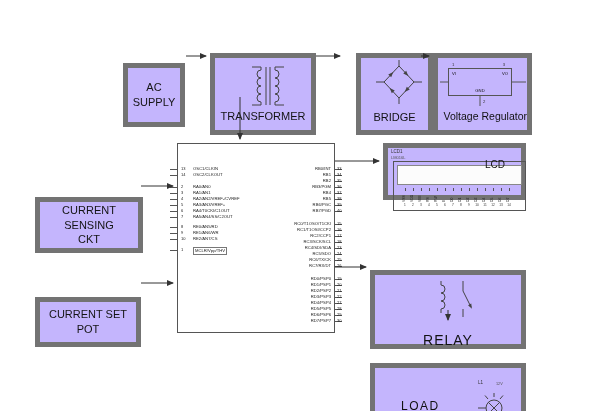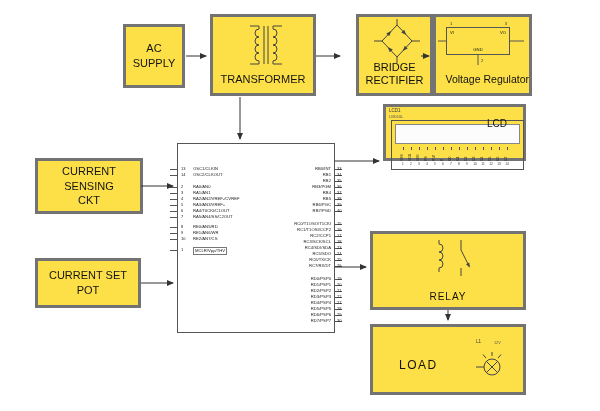--- a/index.html
+++ b/index.html
@@ -1,18 +1,18 @@
 <!DOCTYPE html>
 <html><head>
 <meta charset="utf-8">
 <style>
   * { margin:0; padding:0; box-sizing:border-box; }
   html,body { width:600px; height:411px; background:#fff; font-family:"Liberation Sans", sans-serif; color:#111; }
   .canvas { position:relative; width:600px; height:411px; background:#fff; overflow:hidden; }
-  .box { position:absolute; border:3px solid #737373; background:#fde047; }
+  .box { position:absolute; border:5px solid #737373; background:#c4b5fd;margin-top:39px; }
   .lbl { font-size:11px; line-height:1.35; text-align:center; color:#141414; }
   .center-col { display:flex; flex-direction:column; align-items:center; justify-content:center; }
 
   
   #ac-supply   { left:123px; top:24px;  width:62px;  height:64px; }
   #transformer { left:210px; top:14px;  width:106px; height:82px; }
   #bridge      { left:356px; top:14px;  width:77px;  height:82px; }
   #vreg        { left:433px; top:14px;  width:99px;  height:82px; }
 
   #current-sensing { left:35px; top:158px; width:108px; height:56px; }
@@ -59,21 +59,21 @@
   .lcd-title { position:absolute; right:16px; top:11px; font-size:10px; color:#111; z-index:3; }
   .lcd-module { position:absolute; left:5px; top:13px; width:133px; height:50px; border:1px solid #555; }
   .lcd-screen { position:absolute; left:3px; top:3px; width:125px; height:20px; border:1px solid #888; background:#fcfcfc; }
   .lcd-pins { position:absolute; left:7px; top:26px; display:flex; }
   .lcd-pin { width:8px; display:flex; flex-direction:column; align-items:center; }
   .lcd-pin-tick { width:1px; height:3px; background:#555; }
   .lcd-pin-name { writing-mode:vertical-rl; transform:rotate(180deg); font-size:3.4px; height:11px; line-height:1; color:#222; }
   .lcd-pin-num { font-size:3.2px; color:#333; margin-top:1px; }
 
   
-  .relay-label { position:absolute; left:0; right:0; top:57px; text-align:center; font-size:10px; letter-spacing:1px; }
+  .relay-label { position:absolute; left:0; right:0; top:57px; text-align:center; font-size:14px; letter-spacing:1px; }
   .load-label  { position:absolute; left:26px; top:31px; font-size:12px; letter-spacing:1.5px; }
   .lamp-ref   { position:absolute; left:103px; top:12px; font-size:4.5px; color:#333; }
   .lamp-value { position:absolute; left:121px; top:14px; font-size:3.8px; color:#555; }
 
   .overlay { position:absolute; left:0; top:0; width:600px; height:411px; pointer-events:none; z-index:5; }
   .sym-svg { position:absolute; left:0; top:0; }
 </style>
 </head>
 <body>
 
@@ -113,21 +113,20 @@
         <g transform="translate(30.5,32) rotate(227)">
             <polygon points="-2.6,-2 2.6,0 -2.6,2"></polygon>
           </g>
         <g transform="translate(30.5,16) rotate(313)">
             <polygon points="-2.6,-2 2.6,0 -2.6,2"></polygon>
           </g>
       </g>
     </svg>
     <div class="two-line">
       <div>BRIDGE</div>
-      <div>RECTIFIER</div>
     </div>
   </div>
 
   <div id="vreg" class="box">
     <div class="vreg-sym">
       <span class="vi">VI</span>
       <span class="vo">VO</span>
       <span class="gnd">GND</span>
     </div>
     <span class="vreg-num" style="left:14px; top:4px;">1</span>

